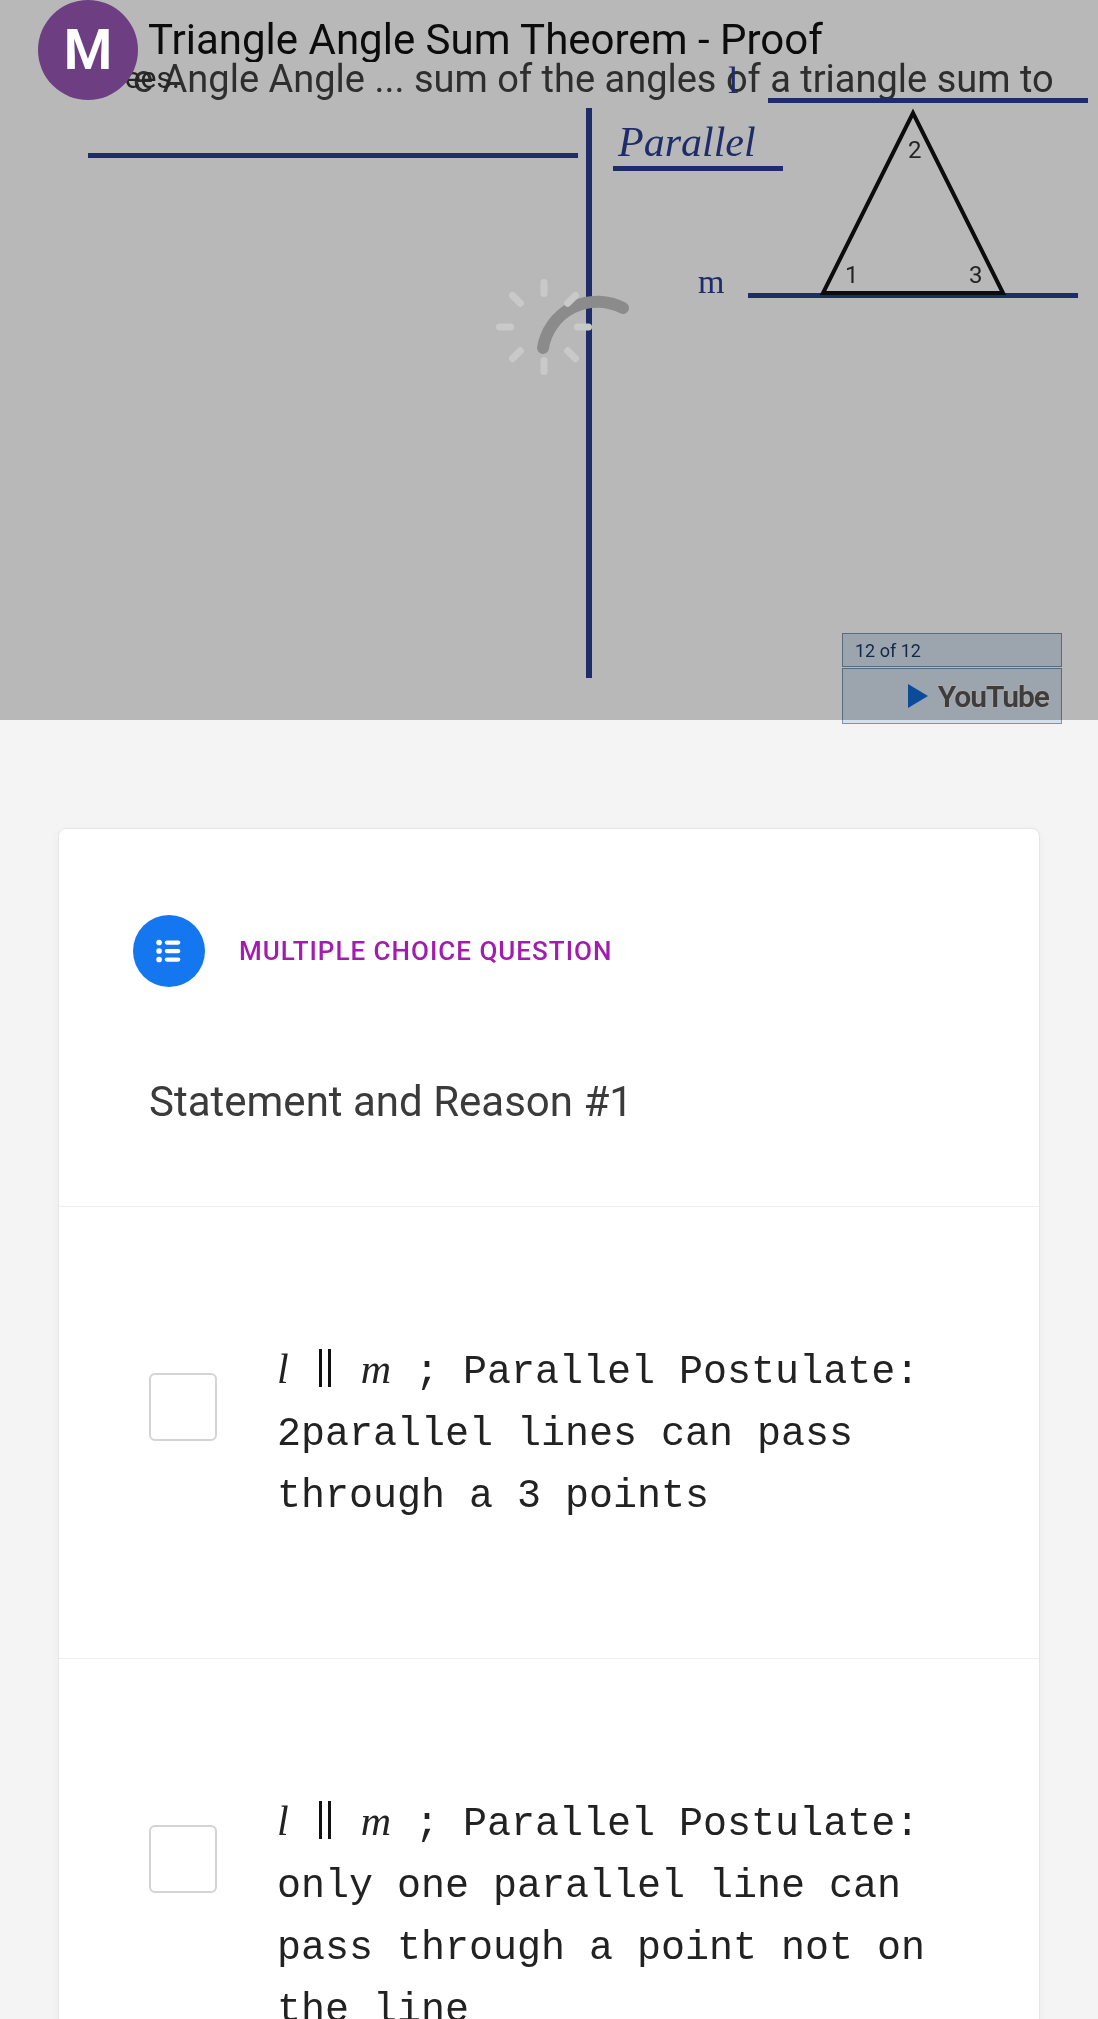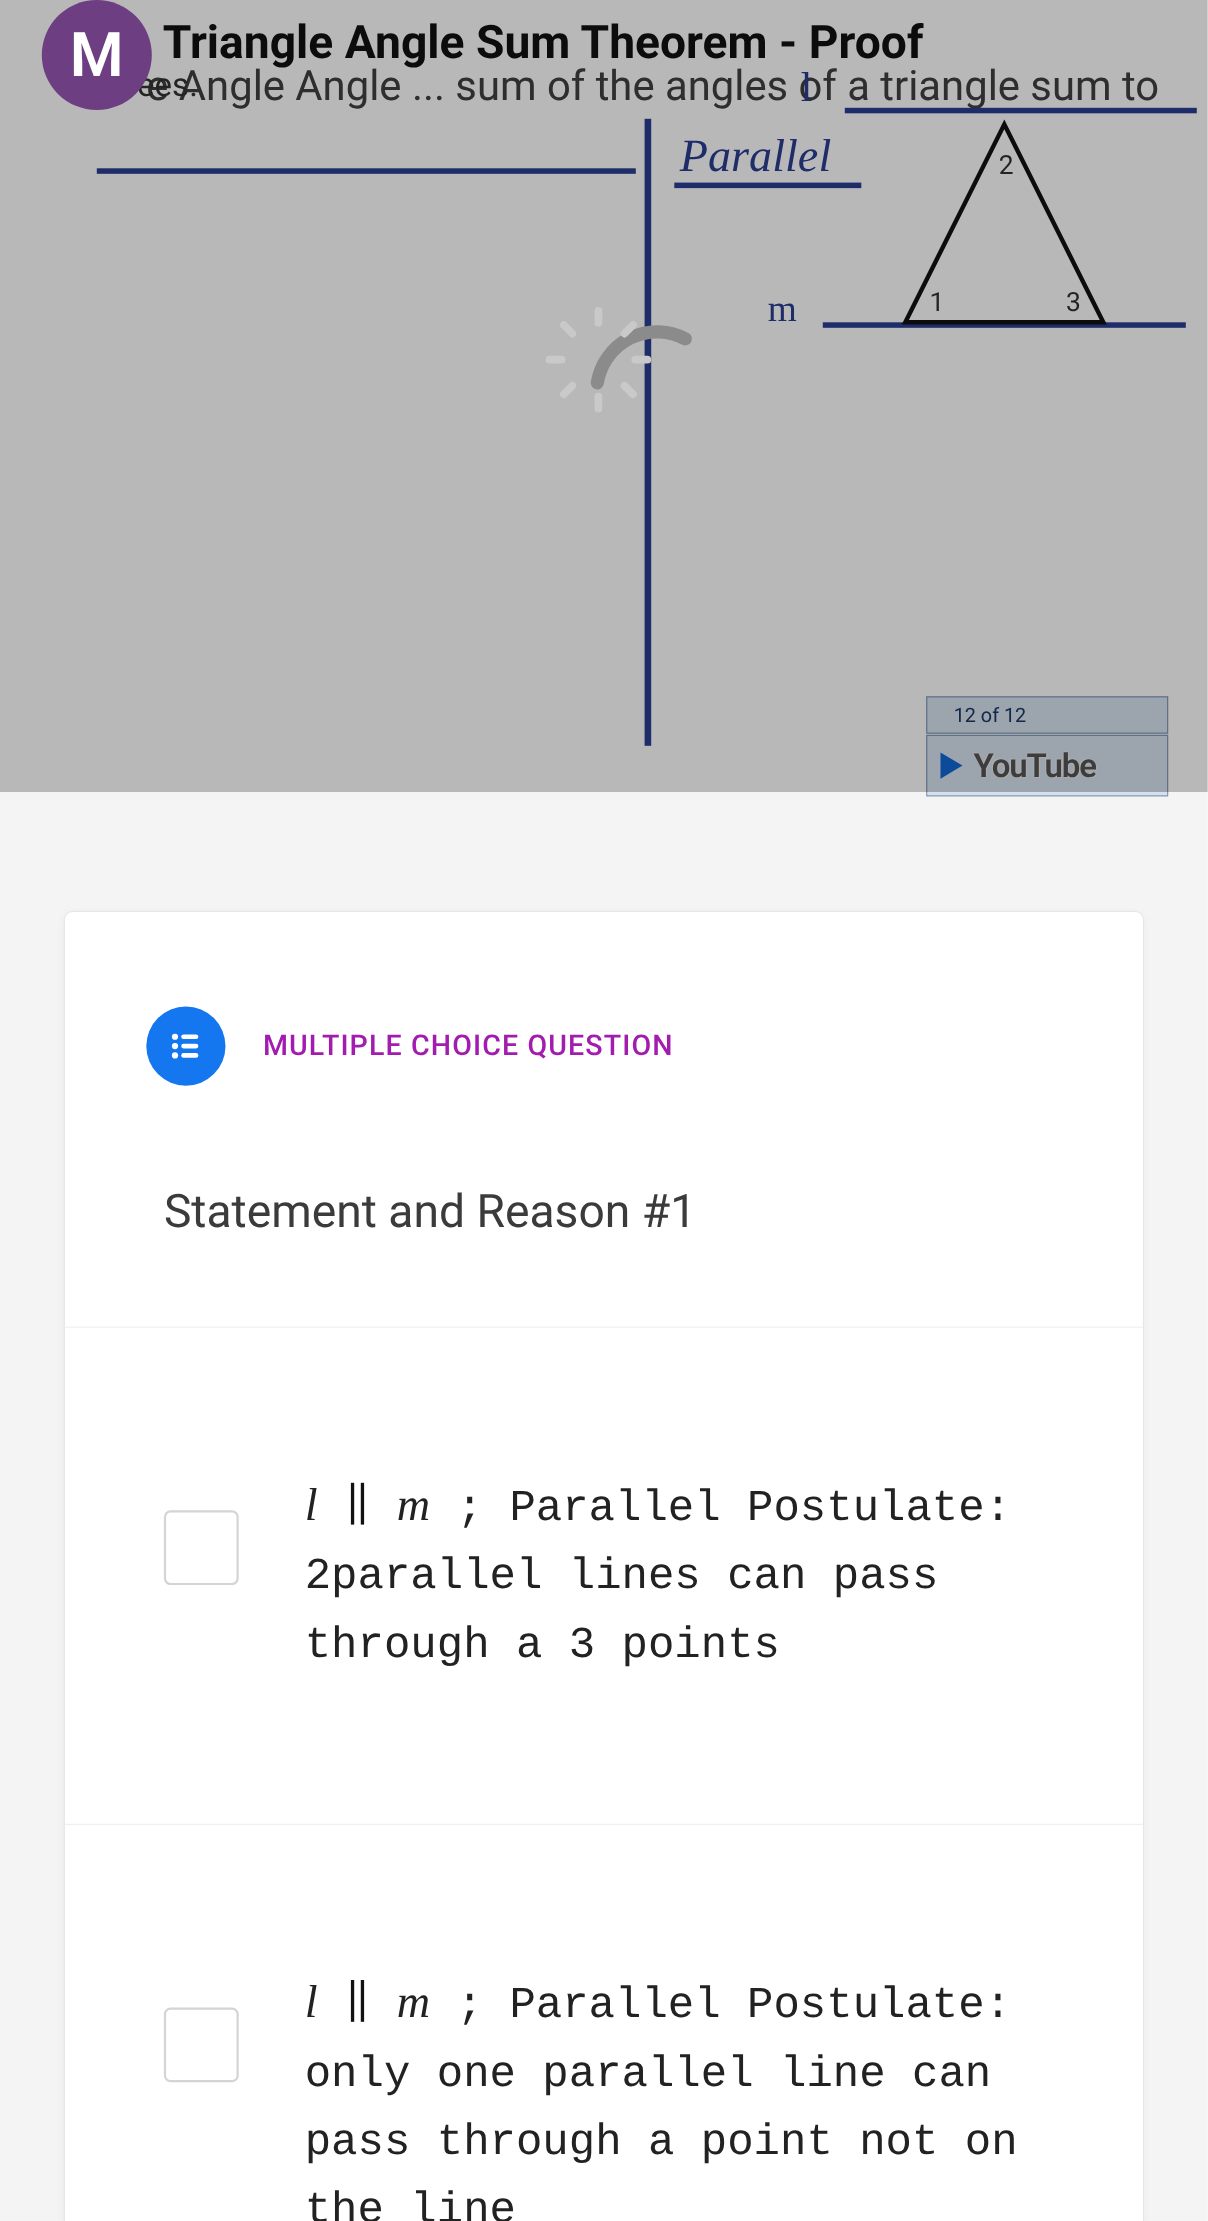--- a/index.html
+++ b/index.html
@@ -9,21 +9,21 @@
       font-family:-apple-system,BlinkMacSystemFont,"Segoe UI",Roboto,Helvetica,Arial,sans-serif;
       background:#f4f4f4; position:relative; overflow-x:hidden;
     }
     
     .video-wrap { position:relative; width:100%; height:720px; background:#ffffff; }
     .video-dim { position:absolute; inset:0; background:rgba(0,0,0,.28); pointer-events:none; z-index:30; }
     .video-inner { position:absolute; inset:18px; background:#ffffff; }
     
     .vid-title {
       position:absolute; left:130px; top:0; right:20px;
-      font-size:42px; font-weight:700; color:#111; line-height:1.05;
+      font-size:42px; font-weight:400; color:#111; line-height:1.05;
       white-space:nowrap; overflow:hidden;
     }
     .vid-sub1 {
       position:absolute; left:115px; top:42px; right:20px;
       font-size:38px; color:#404040; line-height:1;
     }
     .vid-sub2 { position:absolute; left:64px; top:42px; font-size:30px; color:#333; }
     
     .avatar {
       position:absolute; left:20px; top:-18px; width:100px; height:100px;
@@ -70,26 +70,26 @@
     .spinner .burst span:nth-child(4){transform:translate(-50%,-50%) rotate(135deg) translateY(20px);}
     .spinner .burst span:nth-child(5){transform:translate(-50%,-50%) rotate(180deg) translateY(20px);}
     .spinner .burst span:nth-child(6){transform:translate(-50%,-50%) rotate(225deg) translateY(20px);}
     .spinner .burst span:nth-child(7){transform:translate(-50%,-50%) rotate(270deg) translateY(20px);}
     .spinner .burst span:nth-child(8){transform:translate(-50%,-50%) rotate(315deg) translateY(20px);}
     .arc-svg { position:absolute; left:500px; top:240px; z-index:44; }
     
     .yt-count {
       position:absolute; right:18px; top:615px; width:220px; height:34px;
       border:1px solid #7a95b3; background:rgba(180,200,230,.5);
-      font-size:18px; color:#1b3a66; padding-left:24px; line-height:34px;
+      font-size:18px; color:#1b3a66; padding-left:12px; line-height:34px;
     }
     .yt-box {
       position:absolute; right:18px; top:650px; width:220px; height:56px;
       border:1px solid #7a95b3; background:rgba(200,215,235,.7);
-      display:flex; align-items:center; gap:10px; padding:0 12px;
+      display:flex; align-items:center; gap:10px; padding:0 12px;justify-content:flex-end;
     }
     .yt-play {
       width:0; height:0; border-left:20px solid #1169d4;
       border-top:12px solid transparent; border-bottom:12px solid transparent;
     }
     .yt-word {
       font-size:30px; color:#555; font-weight:600;
       text-shadow:1px 1px 0 #eee,-1px -1px 0 #eee;
       letter-spacing:-1px;
     }

